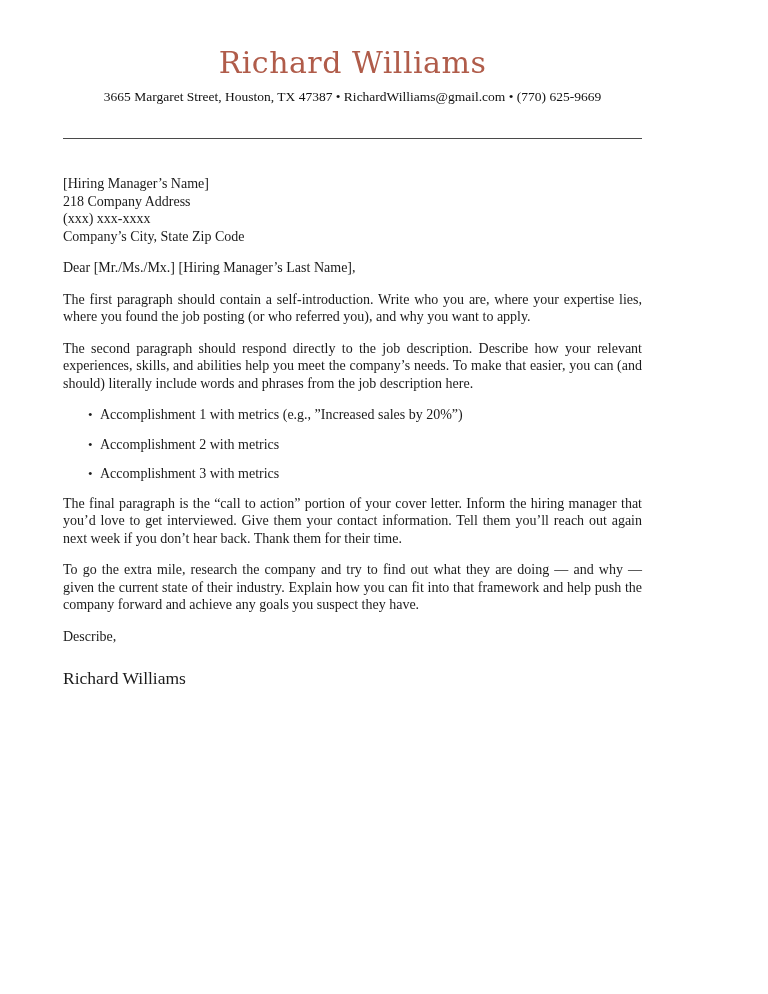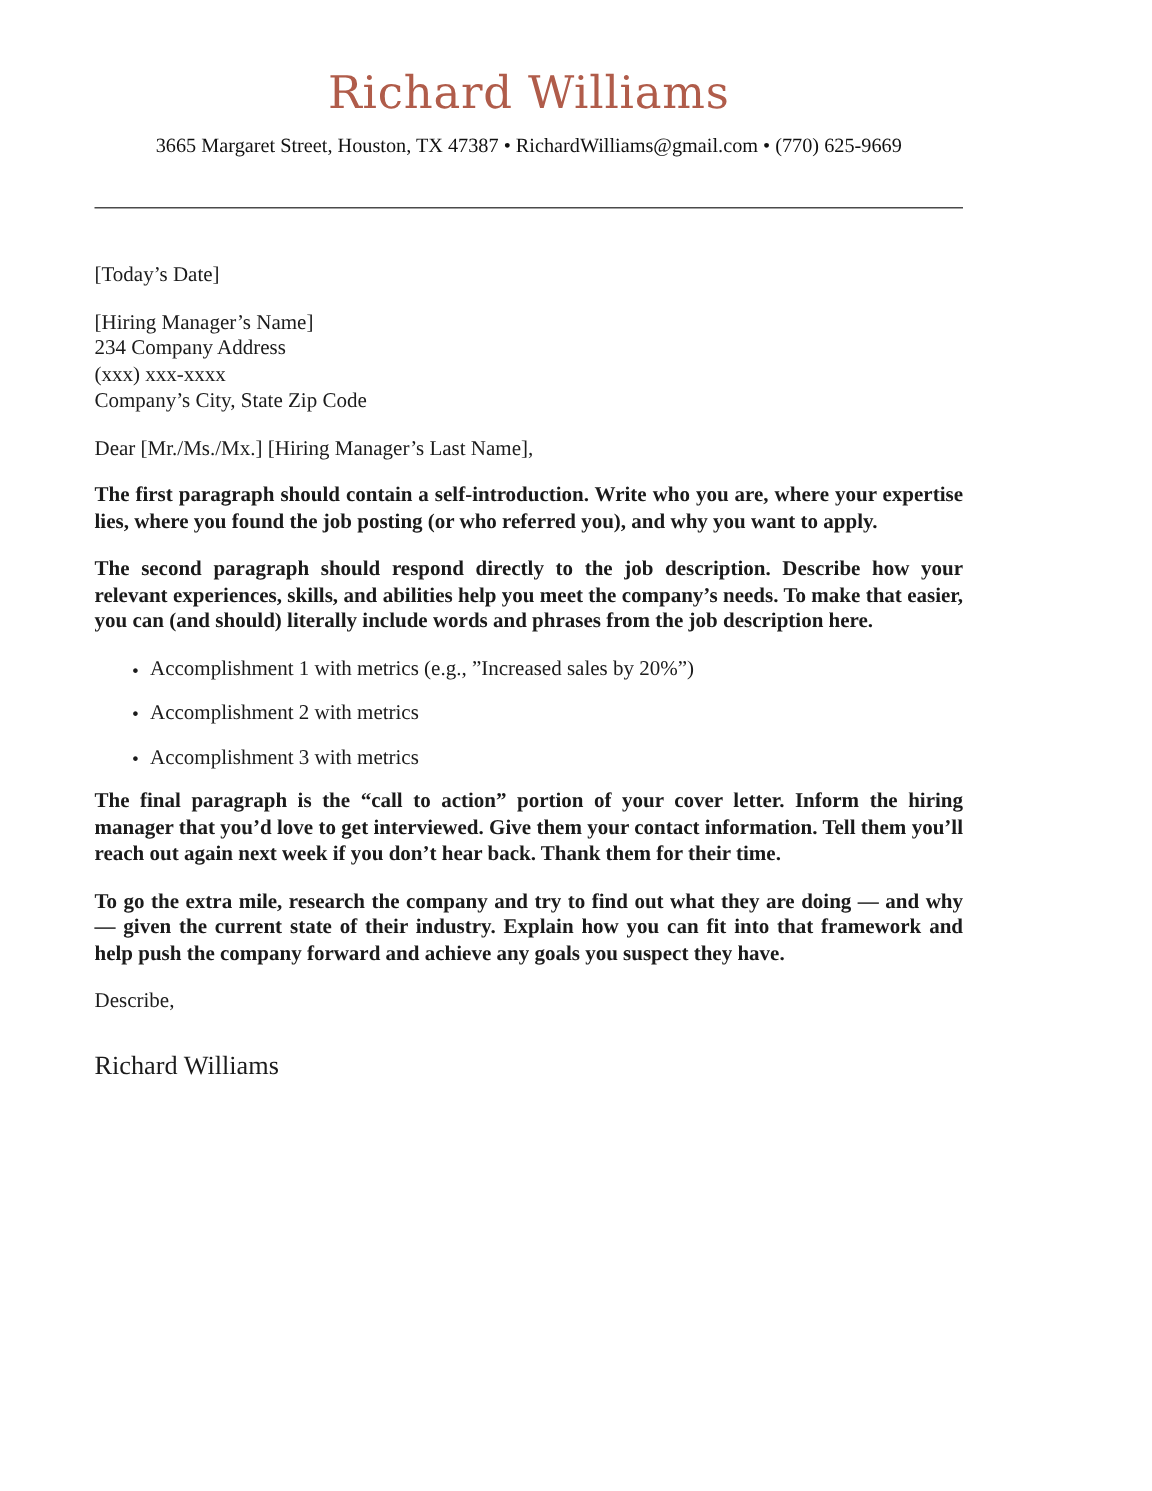--- a/index.html
+++ b/index.html
@@ -35,21 +35,21 @@
     border: none;
     border-top: 1.5px solid #4a4a4a;
     margin-top: 33px;
   }
   main {
     margin-top: 36px;
     font-size: 14px;
     line-height: 17.5px;
   }
   main p, .block { margin-bottom: 14px; }
-  .just { text-align: justify; font-weight: bold; }
+  .just { text-align: justify; }
   ul.accomplishments {
     list-style: none;
     margin: 0 0 12px 0;
   }
   ul.accomplishments li {
     display: flex;
     margin-bottom: 12px;
     padding-left: 25px;
   }
   .dot {
@@ -72,25 +72,24 @@
 
   <header>
     <h1 class="letterhead-name" style="color: rgb(176, 92, 74);">Richard Williams</h1>
     <div class="contact">3665 Margaret Street, Houston, TX 47387 • RichardWilliams@gmail.com • (770) 625-9669</div>
   </header>
 
   <hr class="rule">
 
   <main>
 
-    <p>[Today’s Date]</p>
 
     <div class="block">
       <div>[Hiring Manager’s Name]</div>
-      <div>234 Company Address</div>
+      <div>218 Company Address</div>
       <div>(xxx) xxx-xxxx</div>
       <div>Company’s City, State Zip Code</div>
     </div>
 
     <p>Dear [Mr./Ms./Mx.] [Hiring Manager’s Last Name],</p>
 
     <p class="just">The first paragraph should contain a self-introduction. Write who you are, where your expertise lies, where you found the job posting (or who referred you), and why you want to apply.</p>
 
     <p class="just">The second paragraph should respond directly to the job description. Describe how your relevant experiences, skills, and abilities help you meet the company’s needs. To make that easier, you can (and should) literally include words and phrases from the job description here.</p>
 

